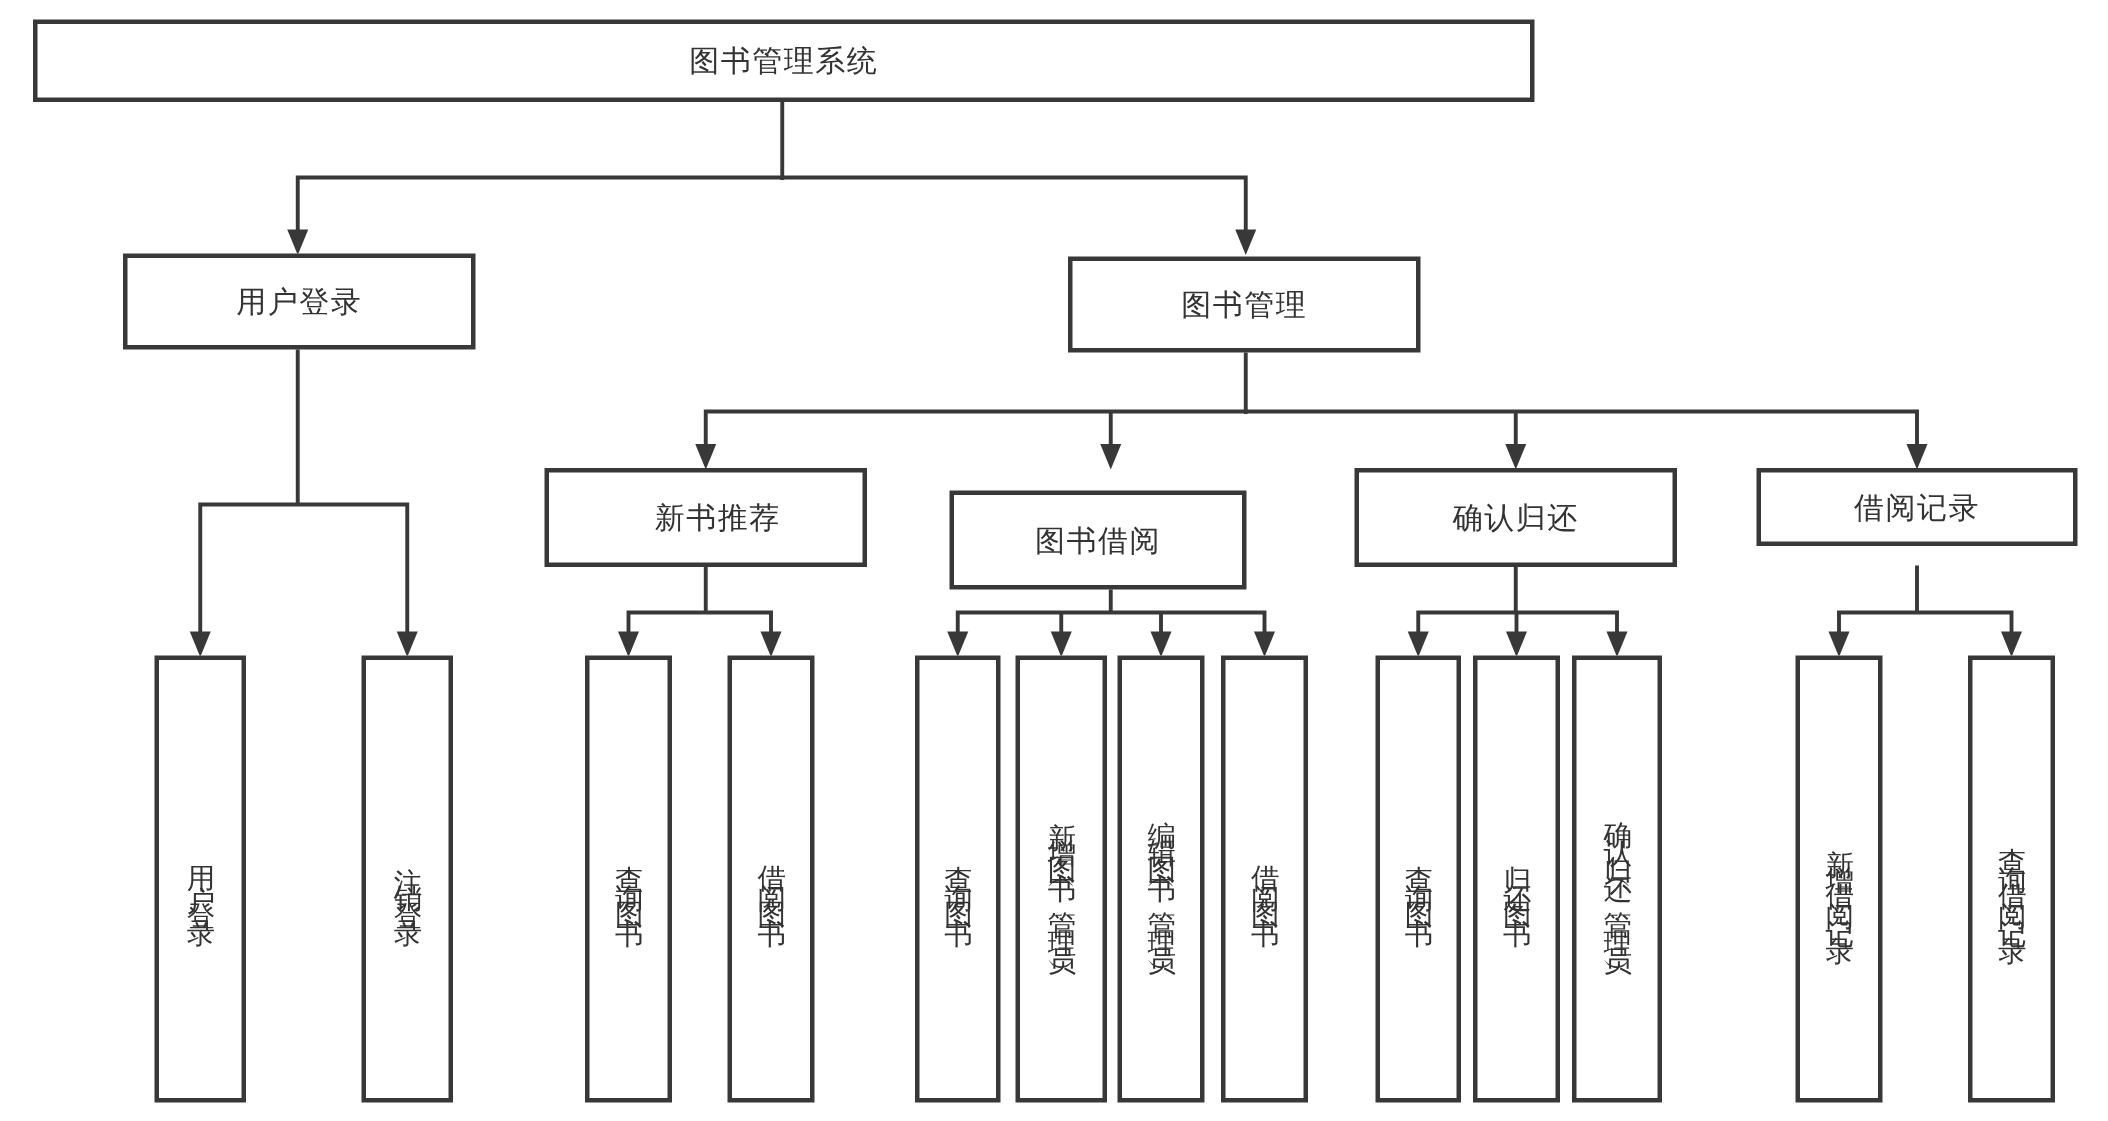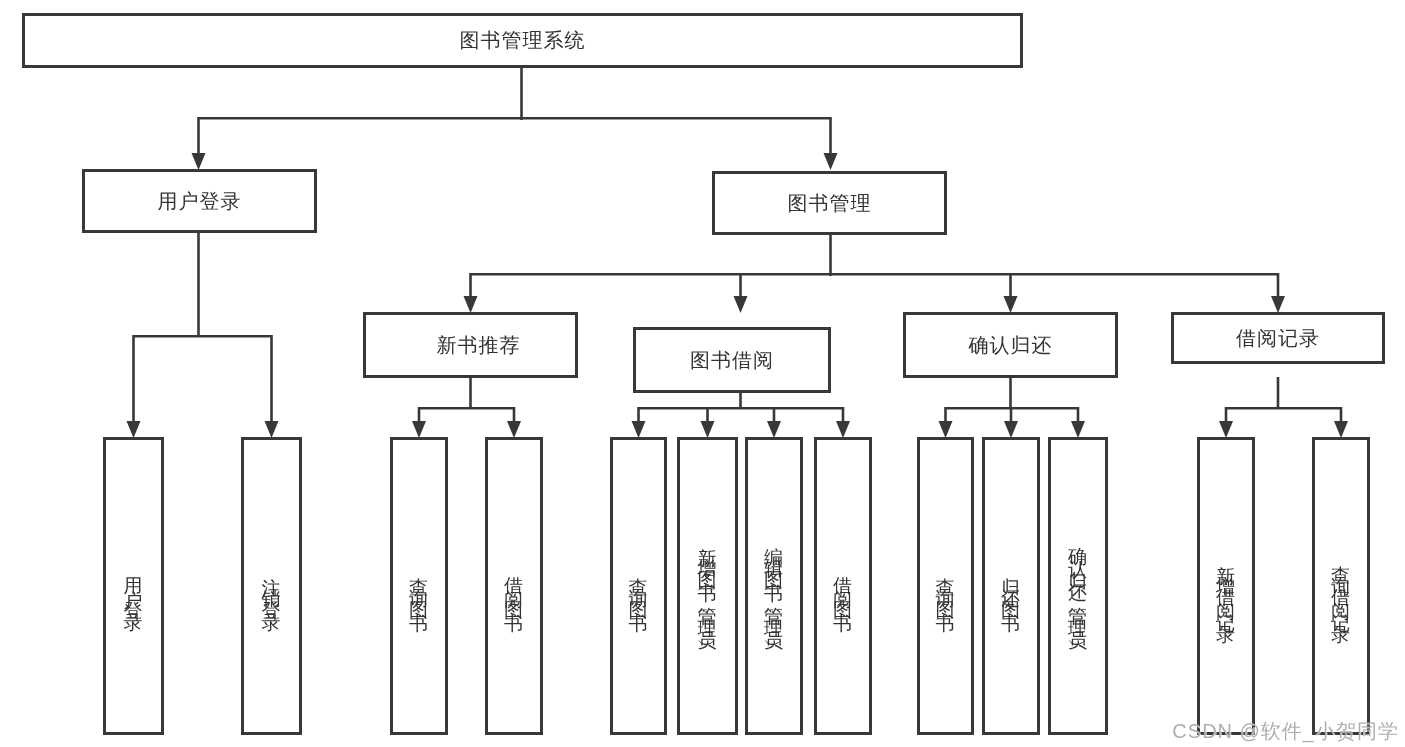--- a/index.html
+++ b/index.html
@@ -177,15 +177,14 @@
     <span>确认归还（管理员）</span>
   </div>
 
   <div class="node v" style="left:1197px; top:437px; width:58px; height:298px;">
     <span>新增借阅记录</span>
   </div>
   <div class="node v" style="left:1312px; top:437px; width:58px; height:298px;">
     <span>查询借阅记录</span>
   </div>
 
-  <div class="watermark">CSDN @软件_小贺同学</div>
 
 </div>
 
 </body></html>

